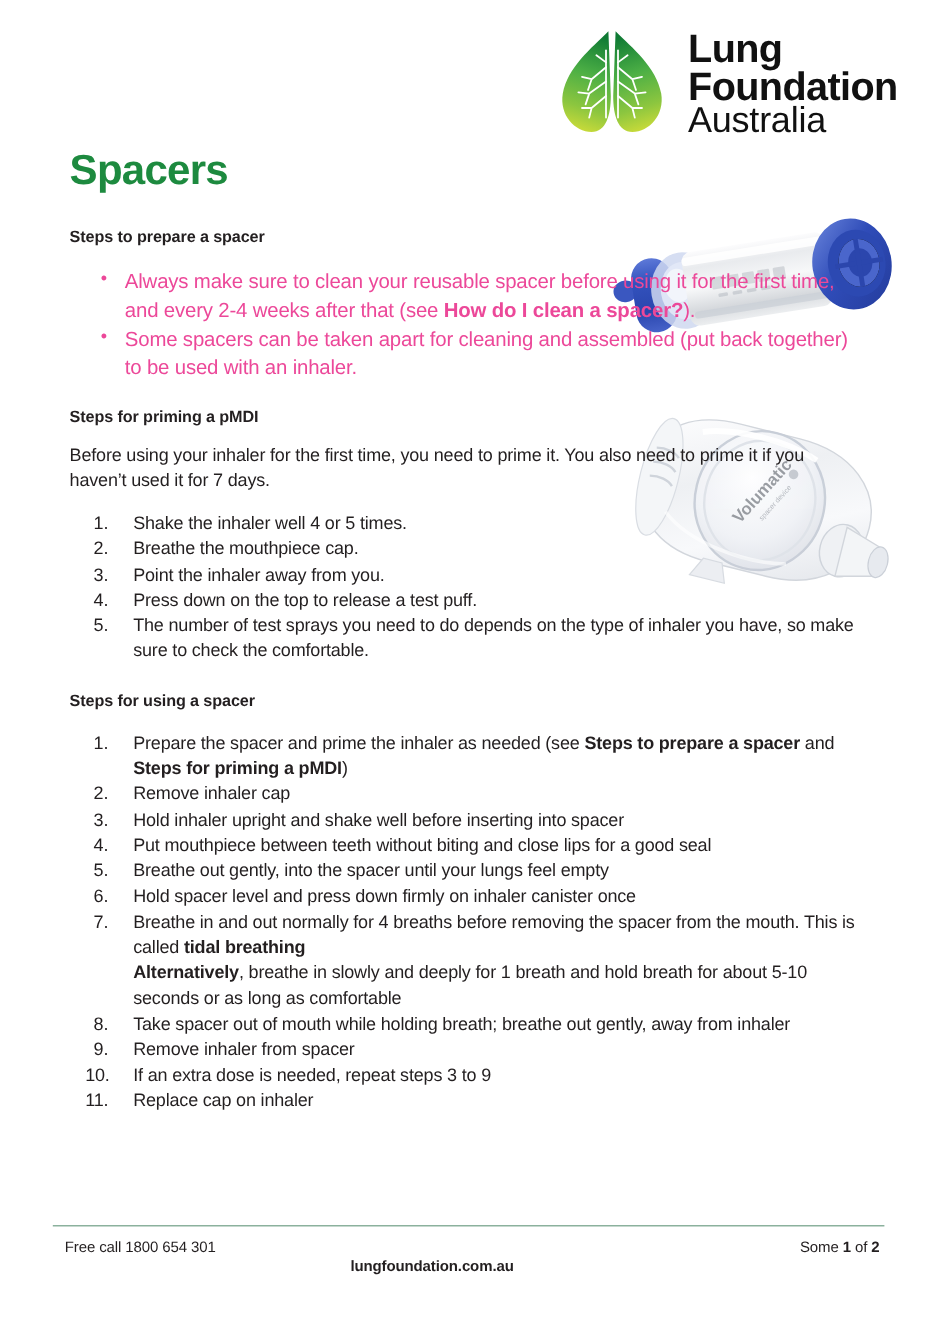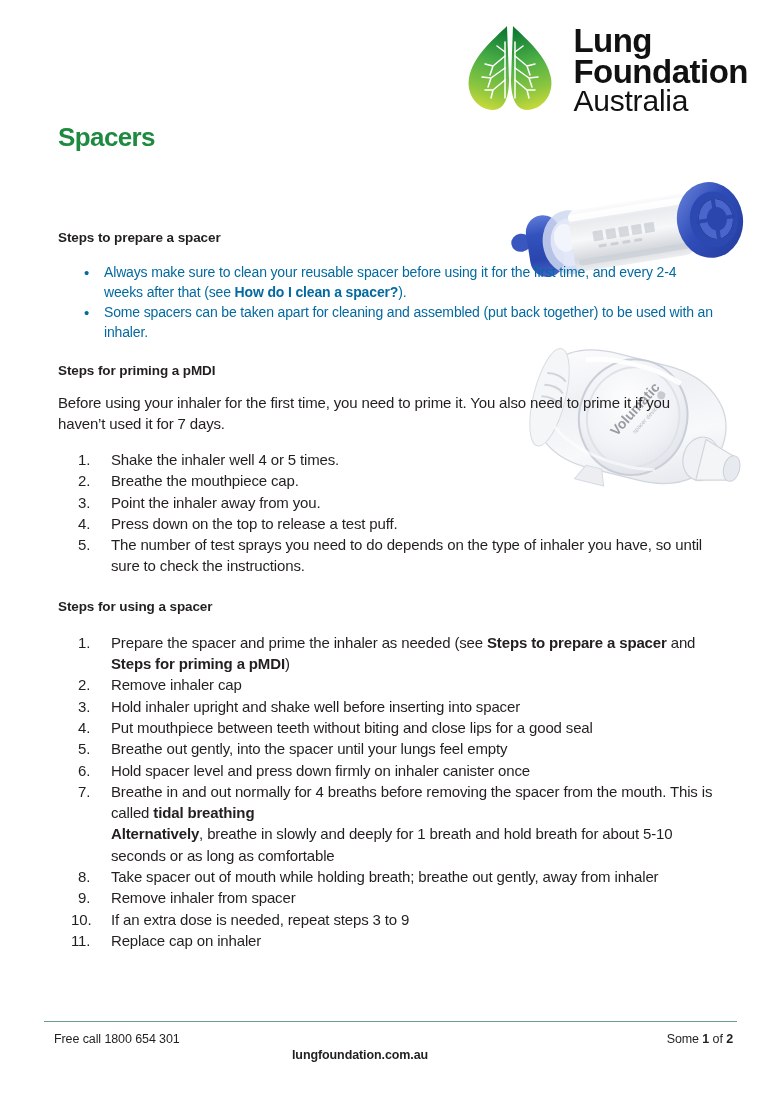--- a/index.html
+++ b/index.html
@@ -50,34 +50,33 @@
   }
   .logo-line.l1 { font-size: 33px; font-weight: 700; }
   .logo-line.l2 { font-size: 33px; font-weight: 700; }
   .logo-line.l3 { font-size: 30px; font-weight: 400; letter-spacing: -0.2px;}
 
   
   .doc-title {
     position: absolute;
     left: 58px;
     top: 122px;
-    font-size: 26px;
+    font-size: 35px;
     font-weight: 700;
     color: #1d8a3f;
     letter-spacing: -0.6px;
     margin: 0;
   }
 
   
   .content {
     position: absolute;
     left: 58px;
     top: 190px;
     width: 660px;
-    margin-top: 40px;
   }
 
   h2.section {
     font-size: 13.5px;
     font-weight: 700;
     color: #231f20;
     margin: 0;
     letter-spacing: -0.1px;
   }
 
@@ -89,23 +88,23 @@
     letter-spacing: -0.15px;
   }
 
   ul.bullets {
     margin: 0;
     padding: 0 0 0 46px;
     list-style: none;
   }
   ul.bullets > li {
     position: relative;
-    font-size: 14px;
+    font-size: 17px;
     line-height: 1.42;
-    color: #0369a1;
+    color: #ec4899;
     letter-spacing: -0.15px;
     margin: 0 0 0 0;
   }
   ul.bullets > li::before {
     content: "\2022";
     position: absolute;
     left: -20px;
     top: -1px;
     font-size: 15px;
   }
@@ -357,21 +356,21 @@
 
     <h2 class="section">Steps for priming a pMDI</h2>
     <div class="sp-14"></div>
     <p class="body-para">Before using your inhaler for the first time, you need to prime it. You also need to prime it if you haven’t used it for 7 days.</p>
     <div class="sp-14"></div>
     <ol class="numbers">
       <li><span>Shake the inhaler well 4 or 5 times.</span></li>
       <li><span>Breathe the mouthpiece cap.</span></li>
       <li><span>Point the inhaler away from you.</span></li>
       <li><span>Press down on the top to release a test puff.</span></li>
-      <li><span>The number of test sprays you need to do depends on the type of inhaler you have, so until sure to check the instructions.</span></li>
+      <li><span>The number of test sprays you need to do depends on the type of inhaler you have, so make sure to check the comfortable.</span></li>
     </ol>
 
     <div class="sp-22"></div>
 
     <h2 class="section">Steps for using a spacer</h2>
     <div class="sp-18"></div>
     <ol class="numbers">
       <li><span>Prepare the spacer and prime the inhaler as needed (see </span><b>Steps to prepare a spacer</b><span> and </span><b>Steps for priming a pMDI</b><span>)</span></li>
       <li><span>Remove inhaler cap</span></li>
       <li><span>Hold inhaler upright and shake well before inserting into spacer</span></li>

